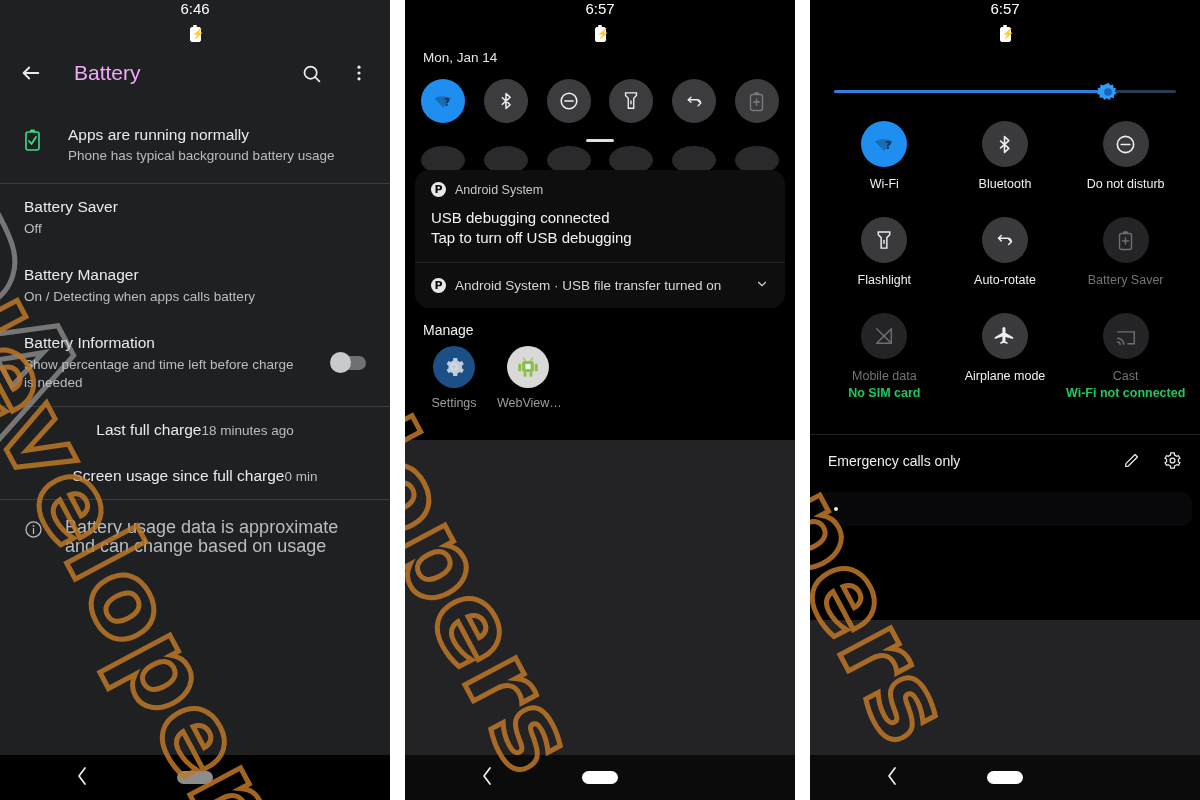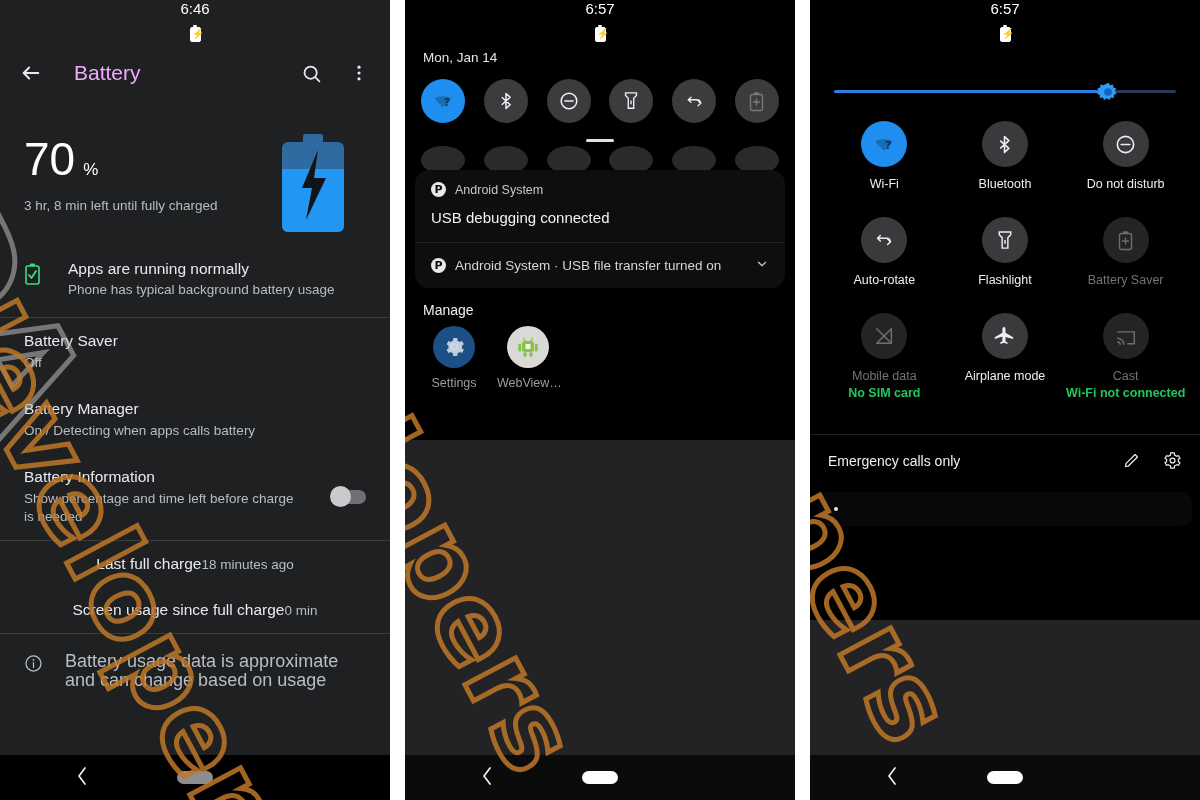--- a/index.html
+++ b/index.html
@@ -242,38 +242,20 @@
       </span>
       <span class="icon-btn">
         <svg width="20" height="20" viewBox="0 0 24 24" fill="currentColor">
             <circle cx="12" cy="5" r="1.9"></circle>
             <circle cx="12" cy="12" r="1.9"></circle>
             <circle cx="12" cy="19" r="1.9"></circle>
           </svg>
       </span>
     </div>
 
-    <div class="batt-hero">
-      <div class="left">
-        <div class="pct-row">
-          <span class="pct-num">70</span>
-          <span class="pct-sym">%</span>
-        </div>
-        <div class="hero-sub">3 hr, 8 min left until fully charged</div>
-      </div>
-      <div class="big-batt">
-        <div class="cap2"></div>
-        <div class="shell">
-            <div class="fill" style="height: 70%; background: rgb(33, 150, 243);"></div>
-          </div>
-        <svg class="bolt2" viewBox="0 0 62 90">
-            <polygon points="36,12 20,50 30,50 24,82 44,40 32,40" fill="#111316"></polygon>
-          </svg>
-      </div>
-    </div>
 
     <div class="status-row">
       <span class="ic">
         <svg width="17" height="24" viewBox="0 0 17 24" fill="none" stroke="#3ddc84" stroke-width="1.6">
           <rect x="2" y="4" width="13" height="18" rx="2"></rect>
             <rect x="6" y="1.5" width="5" height="2.5" rx="1" fill="#3ddc84" stroke="none"></rect>
           <polyline points="5,13 7.5,16 12,9" stroke-width="1.8" stroke-linecap="round" stroke-linejoin="round"></polyline>
         </svg>
       </span>
       <span>
@@ -418,20 +400,21 @@
         <div></div>
     </div>
 
     <div class="notif-group">
       <div class="notif">
         <div class="notif-head">
           <span class="pbadge">P</span>
           <span class="notif-app">Android System</span>
         </div>
         <div class="notif-t1">USB debugging connected</div>
+        <div class="notif-t2">Tap to turn off USB debugging</div>
       </div>
       <div class="notif-sep"></div>
       <div class="notif-collapsed">
         <span class="pbadge">P</span>
         <span class="line">Android System · USB file transfer turned on</span>
         <span class="chev">
           <svg width="14" height="14" viewBox="0 0 24 24" fill="none" stroke="#cfcfcf" stroke-width="2" stroke-linecap="round" stroke-linejoin="round">
               <polyline points="6,9 12,15 18,9"></polyline>
             </svg>
         </span>
@@ -537,37 +520,37 @@
           <svg width="23" height="23" viewBox="0 0 24 24" fill="none" stroke="#eceff1" stroke-width="1.7">
               <circle cx="12" cy="12" r="8.5"></circle>
               <line x1="7.5" y1="12" x2="16.5" y2="12" stroke-linecap="round"></line>
             </svg>
         </div>
         <div class="qs-label">Do not disturb</div>
       </div>
 
       <div class="qs-tile">
         <div class="qs-circle">
+          <svg width="18" height="21" viewBox="0 0 18 22" fill="none" stroke="#eceff1" stroke-width="1.5">
+              <path d="M3 2 h12 v3 l-3 3 v11 h-6 v-11 l-3 -3 z"></path>
+              <line x1="9" y1="11" x2="9" y2="14" stroke-linecap="round"></line>
+            </svg>
+        </div>
+        <div class="qs-label">Flashlight</div>
+      </div>
+
+      <div class="qs-tile">
+        <div class="qs-circle">
           <svg width="22" height="22" viewBox="0 0 24 24" fill="none" stroke="#eceff1" stroke-width="1.6" stroke-linecap="round" stroke-linejoin="round">
               <polyline points="8,7 5,10 8,13"></polyline>
               <polyline points="16,11 19,14 16,17"></polyline>
               <path d="M5 10 h10 a4 4 0 0 1 4 4"></path>
             </svg>
         </div>
         <div class="qs-label">Auto-rotate</div>
-      </div>
-
-      <div class="qs-tile">
-        <div class="qs-circle">
-          <svg width="18" height="21" viewBox="0 0 18 22" fill="none" stroke="#eceff1" stroke-width="1.5">
-              <path d="M3 2 h12 v3 l-3 3 v11 h-6 v-11 l-3 -3 z"></path>
-              <line x1="9" y1="11" x2="9" y2="14" stroke-linecap="round"></line>
-            </svg>
-        </div>
-        <div class="qs-label">Flashlight</div>
       </div>
 
       <div class="qs-tile">
         <div class="qs-circle off">
           <svg width="15" height="21" viewBox="0 0 15 21" fill="none" stroke="#6d6e70" stroke-width="1.4">
               <rect x="1.5" y="3.5" width="12" height="16" rx="2"></rect>
               <rect x="5" y="1.2" width="5" height="2.4" rx="1" fill="#6d6e70" stroke="none"></rect>
               <line x1="7.5" y1="8" x2="7.5" y2="14" stroke-linecap="round"></line>
               <line x1="4.5" y1="11" x2="10.5" y2="11" stroke-linecap="round"></line>
             </svg>

